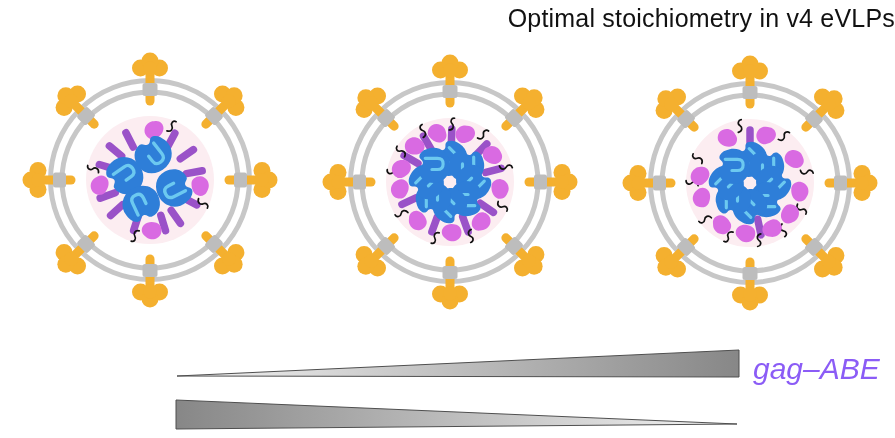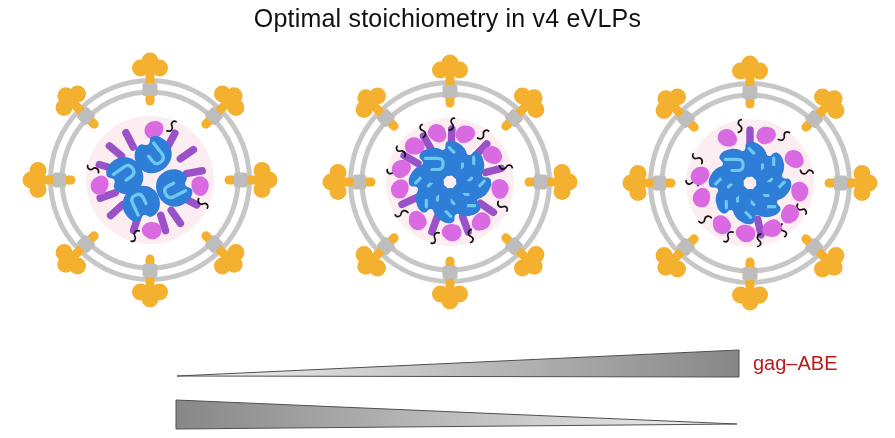--- a/index.html
+++ b/index.html
@@ -2,26 +2,26 @@
 <html><head>
 <meta charset="utf-8">
 <style>
   html,body{margin:0;padding:0;}
   body{
     width:895px;height:438px;background:#ffffff;position:relative;overflow:hidden;
     font-family:"Liberation Sans","DejaVu Sans",sans-serif;
   }
   .stage{position:absolute;inset:0;}
   .figure-title{
-    position:absolute;top:4px;left:0;width:100%;text-align:center;
+    position:absolute;top:4px;left:0;width:100%;text-align:right;
     font-size:25px;color:#111;letter-spacing:0.2px;white-space:nowrap;
   }
   .particle-svg{position:absolute;}
   .overlay{position:absolute;left:0;top:0;}
-  .grad-label{position:absolute;font-size:20px;color:#b91c1c;white-space:nowrap;}
+  .grad-label{position:absolute;font-size:30px;color:#8b5cf6;white-space:nowrap;font-style:italic;}
   .lbl-abe{left:753px;top:352px;}
   .lbl-pol{left:17px;top:399px;}
 </style>
 </head>
 <body>
 
 <div class="stage">
 
   <div class="figure-title">Optimal stoichiometry in v4 eVLPs</div>
 

